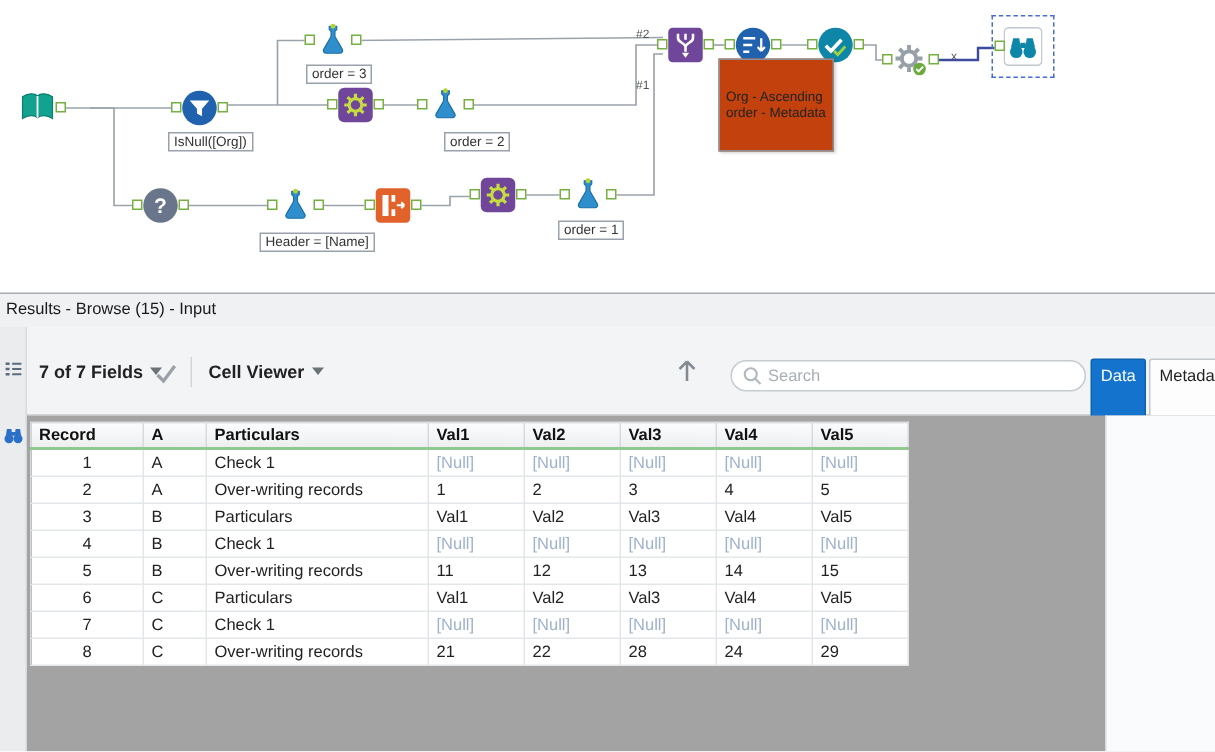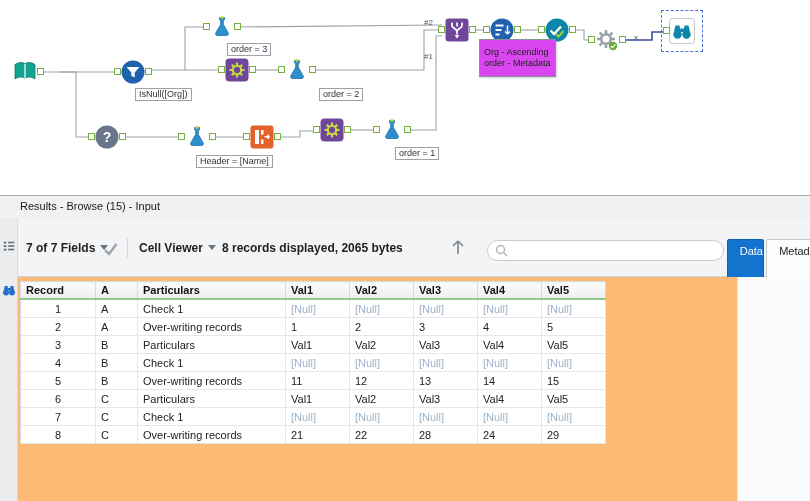--- a/index.html
+++ b/index.html
@@ -16,43 +16,43 @@
   .wires polyline.selected { stroke: #3c4ba0; stroke-width: 1.6; }
 
   .tool { position: absolute; width: 26px; height: 26px; cursor: pointer; }
   .tool svg { display: block; width: 26px; height: 26px; }
   .anchor { position: absolute; width: 7px; height: 7px; background: #fff; border: 1px solid #76b043; top: 9px; }
   .anchor.in  { left: -6px; }
   .anchor.out { right: -6px; }
 
   .tool-label {
     position: absolute; background: #fefefe; border: 1px solid #99a2aa;
-    font-size: 9px; line-height: 11px; padding: 0 3px; color: #333; white-space: nowrap; margin-left: 23px;
+    font-size: 9px; line-height: 11px; padding: 0 3px; color: #333; white-space: nowrap;
   }
   .annotation { position: absolute; font-size: 8px; color: #555; line-height: 9px; }
   .sort-tooltip {
     position: absolute; left: 479px; top: 39px; z-index: 6;
-    background: #d946ef; border: 1px solid #8a9097; box-shadow: 1px 1px 2px rgba(0,0,0,.18);
-    font-size: 9px; line-height: 11px; padding: 7px 4px; color: #222; white-space: nowrap;
+    background: #c2410c; border: 1px solid #8a9097; box-shadow: 1px 1px 2px rgba(0,0,0,.18);
+    font-size: 9px; line-height: 11px; padding: 19px 4px; color: #222; white-space: nowrap;
   }
   .browse-selection { position: absolute; left: 661px; top: 10px; width: 42px; height: 42px; border: 1px dashed #4a6fd4; }
 
   
   .results {
     position: absolute; left: 0; top: 195px; width: 810px; height: 306px;
     background: #eef0f2; border-top: 1px solid #a9adb2;
   }
   .results-title {
-    height: 39px; line-height: 21px; padding-left: 20px; font-size: 11px; color: #1a1a1a;
+    height: 39px; line-height: 21px; padding-left: 4px; font-size: 11px; color: #1a1a1a;
     background: #f0f1f3; border-bottom: 1px solid #dcdfe2;
   }
   .toolbar-strip { position: absolute; left: 0; top: 22px; right: 0; height: 59px; background: #f3f4f6; border-bottom: 1px solid #d2d5d8; }
   .left-strip { position: absolute; left: 0; top: 22px; bottom: 0; width: 18px; background: #eaecee; border-right: 1px solid #d8dbde; z-index: 2; }
   .strip-icon { position: absolute; cursor: pointer; }
-  .content-area { position: absolute; left: 18px; top: 81px; right: 0; bottom: 0; background: #fdba74; padding-left: 20px; }
+  .content-area { position: absolute; left: 18px; top: 81px; right: 0; bottom: 0; background: #a3a3a3; padding-left: 20px; }
   .right-gutter { position: absolute; left: 719px; top: 0; right: 0; bottom: 0; background: #fafbfc; border-left: 1px solid #e8eaec; }
 
   .tb-text { position: absolute; font-size: 12px; color: #222; line-height: 14px; white-space: nowrap; cursor: default; font-weight: bold; }
   .tb-click { cursor: pointer; }
   .caret {
     display: inline-block; width: 0; height: 0; margin-left: 5px; vertical-align: 2px;
     border-left: 4px solid transparent; border-right: 4px solid transparent; border-top: 5px solid #6b7278;
   }
   .divider { position: absolute; width: 1px; background: #d3d6d9; }
 
@@ -63,21 +63,21 @@
   .search-box svg { position: absolute; left: 7px; top: 3px; }
   .search-box input {
     position: absolute; left: 24px; top: 1px; width: 205px; height: 17px;
     border: none; outline: none; font-size: 11px; color: #333; background: transparent;
     font-family: "Liberation Sans", sans-serif;
   }
   .search-box input::placeholder { color: #a7aeb5; }
 
   .btn {
     position: absolute; top: 43px; height: 42px; font-size: 11px; line-height: 23px;
-    text-align: right; cursor: pointer; border-radius: 2px;
+    text-align: center; cursor: pointer; border-radius: 2px;
   }
   .btn-data { left: 727px; width: 37px; background: #1473cc; border: 1px solid #0f62b0; color: #fff; }
   .btn-meta { left: 766px; width: 60px; background: #fdfdfd; border: 1px solid #c3c8cc; color: #222; }
 
   
   .grid-wrap { position: absolute; left: 2px; top: 4px; }
   table.grid { border-collapse: collapse; table-layout: fixed; font-size: 11px; border-left: 1px solid #d8dbde; }
   table.grid th {
     background: linear-gradient(#fbfcfd, #eceef0);
     border-right: 1px solid #d8dbde; border-top: 1px solid #d8dbde; border-bottom: 2px solid #8fc98f;
@@ -311,31 +311,31 @@
     <div class="tb-text tb-click" style="left:26px; top:45px;"><span>7 of 7 Fields</span><span class="caret"></span></div>
 
     <svg class="tb-click" style="position:absolute; left:103px; top:46px;" width="15" height="14" viewBox="0 0 15 14">
       <path d="M2 8 l4 4 l7.5 -10" stroke="#9aa1a8" stroke-width="2.2" fill="none"></path>
     </svg>
 
     <div class="divider" style="left:127px; top:42px; height:20px;"></div>
 
     <div class="tb-text tb-click" style="left:139px; top:45px;"><span>Cell Viewer</span><span class="caret"></span></div>
 
-    <div class="tb-text" style="left:222px; top:45px;">8 records displayed, 2065 bytes</div>
 
     <svg class="tb-click" style="position:absolute; left:450px; top:42px;" width="16" height="18" viewBox="0 0 16 18">
       <path d="M8 16 V3 M8 3 l-5 5 M8 3 l5 5" stroke="#848b92" stroke-width="1.7" fill="none"></path>
     </svg>
 
     <div class="search-box">
       <svg width="13" height="13" viewBox="0 0 13 13">
         <circle cx="5.5" cy="5.5" r="4" fill="none" stroke="#b0b7bd" stroke-width="1.4"></circle>
         <path d="M8.5 8.5 L12 12" stroke="#b0b7bd" stroke-width="1.4"></path>
       </svg>
+      <input type="text" placeholder="Search" style="">
     </div>
 
     <div class="btn btn-data">Data</div>
     <div class="btn btn-meta">Metadata</div>
 
     <div class="content-area">
       <div class="right-gutter"></div>
       <div class="grid-wrap">
         <table class="grid">
           <colgroup>

